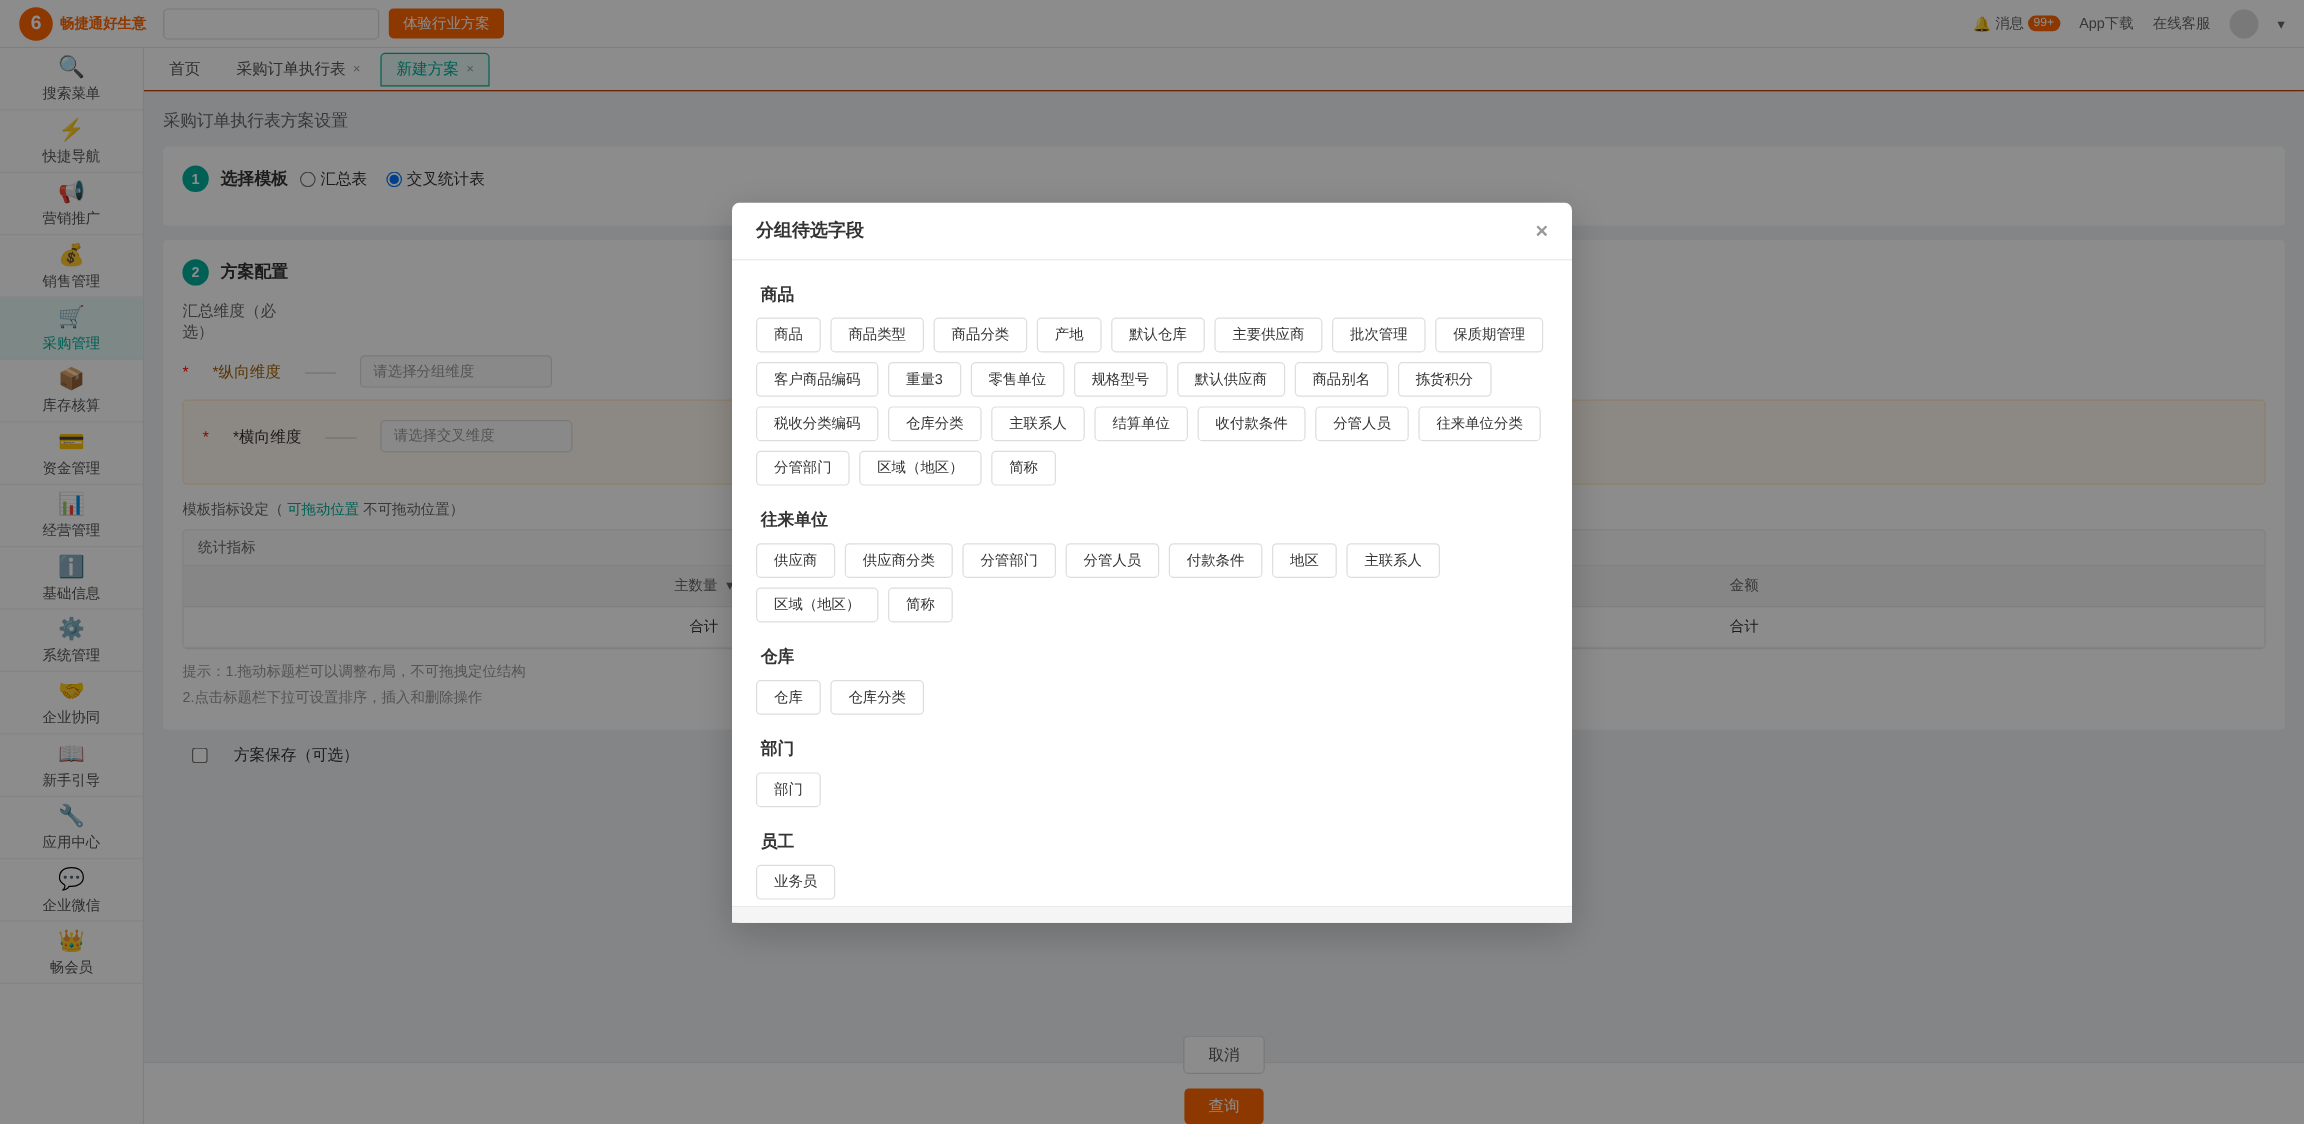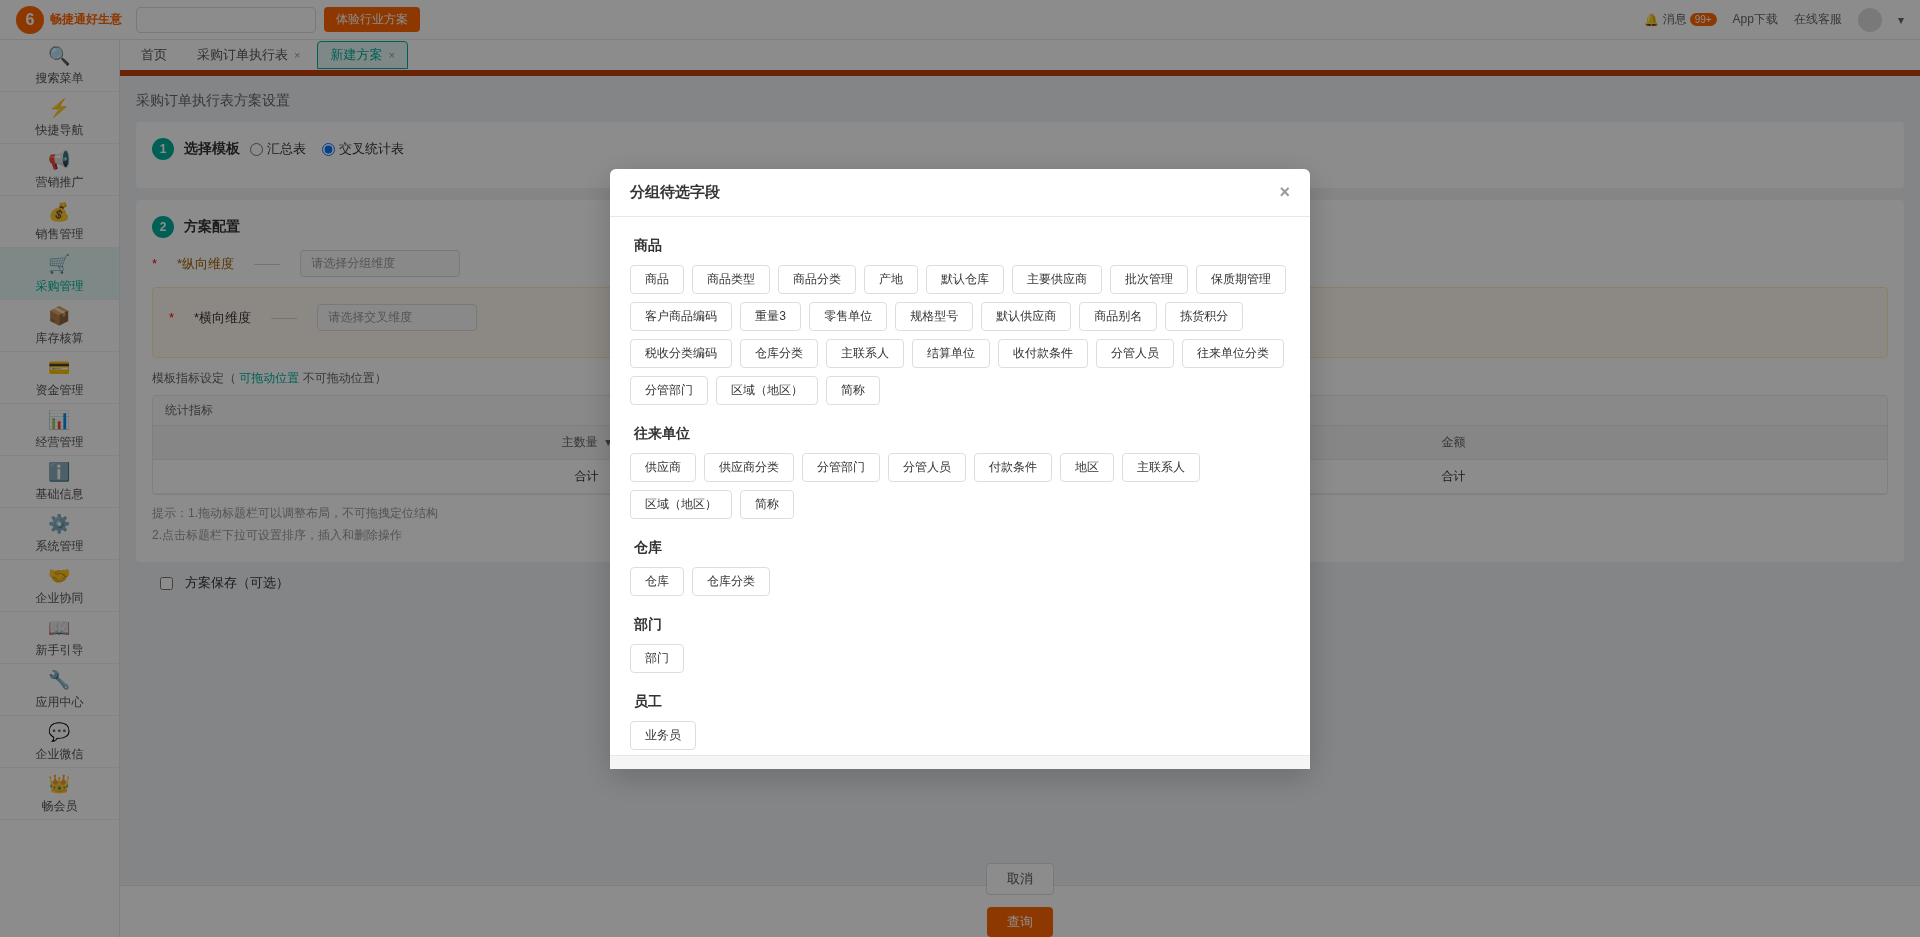--- a/index.html
+++ b/index.html
@@ -60,21 +60,21 @@
       background: #ddd; border-radius: 50%;
     }
 
     
     .tab-bar {
       height: 36px;
       background: #fff;
       display: flex;
       align-items: center;
       padding: 0 8px;
-      border-bottom: 6px solid #c2410c;
+      border-bottom: 1px solid #c2410c;
       position: fixed; top: 40px; left: 120px; right: 0; z-index: 99;
       gap: 4px;
     }
     .tab-item {
       height: 28px;
       padding: 0 12px;
       border-radius: 4px 4px 0 0;
       display: flex; align-items: center; gap: 6px;
       cursor: pointer;
       font-size: 13px;
@@ -215,21 +215,21 @@
       flex: 1;
       overflow-y: auto;
       padding: 20px;
     }
 
     
     .modal-body::-webkit-scrollbar { width: 6px; }
     .modal-body::-webkit-scrollbar-thumb { background: #ddd; border-radius: 3px; }
 
     
-    .field-section { margin-bottom: 20px; font-family: Liberation Mono, monospace; }
+    .field-section { margin-bottom: 20px; }
     .field-section-title {
       font-size: 14px; font-weight: bold; color: #333;
       margin-bottom: 10px;
       padding-left: 4px;
     }
     .field-tags {
       display: flex; flex-wrap: wrap; gap: 8px;
     }
     .field-tag {
       padding: 5px 14px;
@@ -377,20 +377,23 @@
       </div>
     </div>
   </div>
 
   <div class="config-section">
     <div class="step-header">
       <div class="step-num">2</div>
       <span class="step-title">方案配置</span>
     </div>
 
+    <div class="config-row">
+      <span class="config-label">汇总维度（必选）</span>
+    </div>
 
     <div class="config-row">
       <span style="color:red;">*</span>
       <span style="color:#a16207;margin:0 8px;">*纵向维度</span>
       <span style="color:#ccc;">——</span>
       <div class="select-placeholder" style="margin-left:8px;min-width:160px;">请选择分组维度</div>
     </div>
 
     <div style="background:#fff9f0;border:1px solid #ffe7c0;border-radius:4px;padding:16px;margin-bottom:12px;">
       <div class="config-row">
@@ -423,21 +426,21 @@
         <div class="td">合计</div>
       </div>
     </div>
 
     <div class="hint-text">
       <div>提示：1.拖动标题栏可以调整布局，不可拖拽定位结构</div>
       <div>      2.点击标题栏下拉可设置排序，插入和删除操作</div>
     </div>
   </div>
 
-  <div style="display:flex;align-items:center;gap:12px;margin-bottom:60px;padding-left:24px;">
+  <div style="display:flex;align-items:center;gap:22px;margin-bottom:60px;padding-left:24px;">
     <input type="checkbox" style="">
     <span>方案保存（可选）</span>
   </div>
 </div>
 
 <div class="bottom-bar">
   <button class="btn-cancel">取消</button>
   <button class="btn-confirm">查询</button>
 </div>
 

